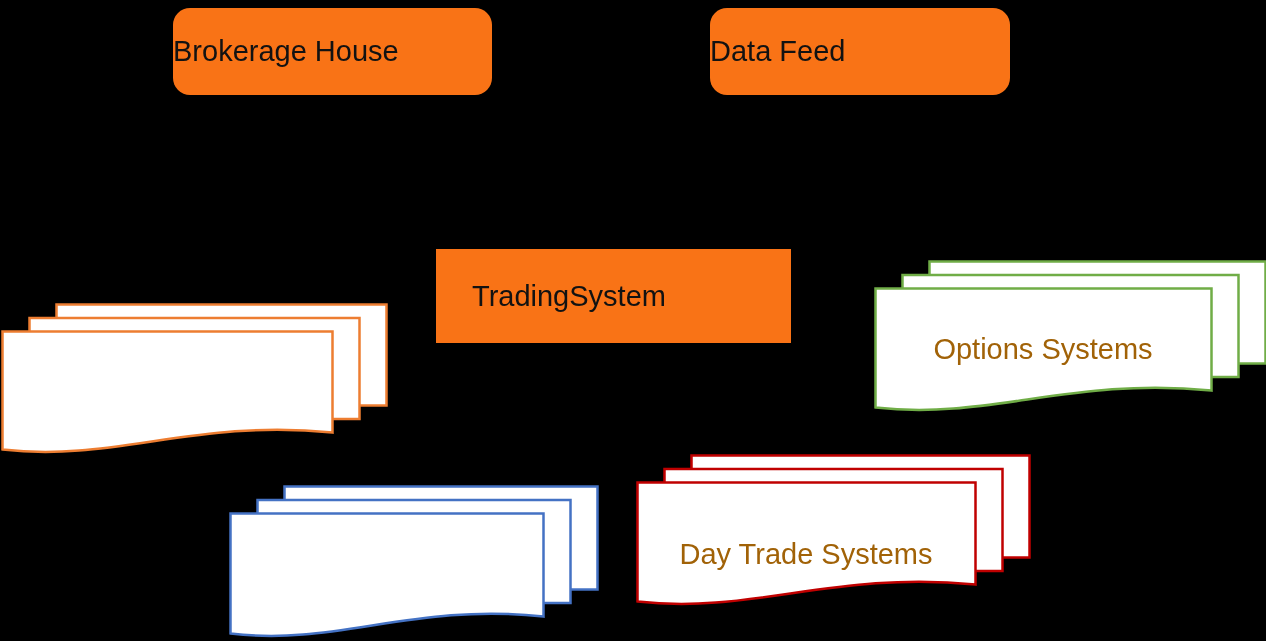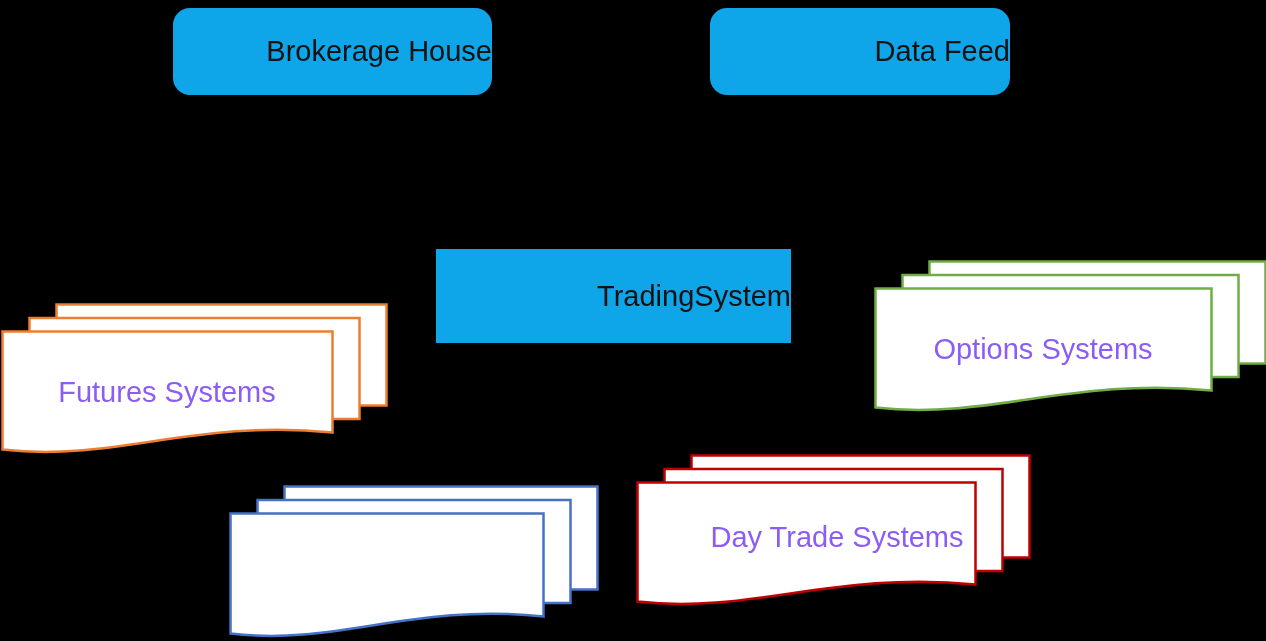--- a/index.html
+++ b/index.html
@@ -10,25 +10,25 @@
   #canvas {
     position: relative;
     width: 1266px;
     height: 641px;
     background: #000000;
     overflow: hidden;
     font-family: "Liberation Sans", "DejaVu Sans", sans-serif;
   }
   .node {
     position: absolute;
-    background: #0ea5e9;
+    background: #f97316;
     color: #121212;
     display: flex;
     align-items: center;
-    justify-content: flex-end;
+    justify-content: flex-start;
     font-size: 29px;
     line-height: 1;
     white-space: nowrap;
   }
   .rounded {
     border-radius: 17px;
   }
   #node-brokerage-house { left: 173px; top: 8px;  width: 319px; height: 87px; }
   #node-data-feed       { left: 710px; top: 8px;  width: 300px; height: 87px; }
   #node-trading-system  { left: 436px; top: 249px; width: 319px; height: 94px; border-radius: 0; padding-left: 36px; }
@@ -39,21 +39,21 @@
     position: absolute;
     left: 0;
     top: 0;
     display: block;
   }
   .doc-label {
     position: absolute;
     display: flex;
     align-items: center;
     justify-content: center;
-    color: #8b5cf6;
+    color: #a16207;
     font-size: 29px;
     line-height: 1;
     white-space: nowrap;
   }
 </style>
 </head>
 <body>
 
 <div id="canvas">
 
@@ -68,38 +68,37 @@
   <div class="node" id="node-trading-system">
     <span>TradingSystem</span>
   </div>
 
   <div class="docstack" style="left: -0.5px; top: 301.5px; width: 391px; height: 163px;">
       <svg width="391" height="163">
         <rect x="56.5" y="2.5" width="330" height="101" fill="#ffffff" stroke="#ED7D31" stroke-width="2.5"></rect>
         <rect x="29.5" y="16" width="330" height="101" fill="#ffffff" stroke="#ED7D31" stroke-width="2.5"></rect>
         <path d="M 2.5 29.5 L 332.5 29.5 L 332.5 130.5 C 193.89999999999998 116.5 114.7 160.5 2.5 147.5 Z" fill="#ffffff" stroke="#ED7D31" stroke-width="2.5"></path>
       </svg>
-    <div class="doc-label" style="left: 2.5px; top: 29.5px; width: 330px; height: 122px;">Futures Systems</div>
   </div>
 
   <div class="docstack" style="left: 227.5px; top: 483.5px; width: 374px; height: 165px;">
       <svg width="374" height="165">
         <rect x="56.5" y="2.5" width="313" height="103" fill="#ffffff" stroke="#4472C4" stroke-width="2.5"></rect>
         <rect x="29.5" y="16" width="313" height="103" fill="#ffffff" stroke="#4472C4" stroke-width="2.5"></rect>
         <path d="M 2.5 29.5 L 315.5 29.5 L 315.5 132.5 C 184.04 118.5 108.92 162.5 2.5 149.5 Z" fill="#ffffff" stroke="#4472C4" stroke-width="2.5"></path>
       </svg>
   </div>
 
   <div class="docstack" style="left: 634.5px; top: 452.5px; width: 399px; height: 164px;">
       <svg width="399" height="164">
         <rect x="56.5" y="2.5" width="338" height="102" fill="#ffffff" stroke="#C00000" stroke-width="2.5"></rect>
         <rect x="29.5" y="16" width="338" height="102" fill="#ffffff" stroke="#C00000" stroke-width="2.5"></rect>
         <path d="M 2.5 29.5 L 340.5 29.5 L 340.5 131.5 C 198.54 117.5 117.42 161.5 2.5 148.5 Z" fill="#ffffff" stroke="#C00000" stroke-width="2.5"></path>
       </svg>
-    <div class="doc-label" style="left: 2.5px; top: 23px; width: 338px; height: 123px; padding-left: 31px;">Day Trade Systems</div>
+    <div class="doc-label" style="left: 2.5px; top: 40px; width: 338px; height: 123px;">Day Trade Systems</div>
   </div>
 
   <div class="docstack" style="left: 872.5px; top: 258.5px; width: 397px; height: 164px;">
       <svg width="397" height="164">
         <rect x="56.5" y="2.5" width="336" height="102" fill="#ffffff" stroke="#70AD47" stroke-width="2.5"></rect>
         <rect x="29.5" y="16" width="336" height="102" fill="#ffffff" stroke="#70AD47" stroke-width="2.5"></rect>
         <path d="M 2.5 29.5 L 338.5 29.5 L 338.5 131.5 C 197.38 117.5 116.74000000000001 161.5 2.5 148.5 Z" fill="#ffffff" stroke="#70AD47" stroke-width="2.5"></path>
       </svg>
     <div class="doc-label" style="left: 2.5px; top: 29.5px; width: 336px; height: 123px;">Options Systems</div>
   </div>

